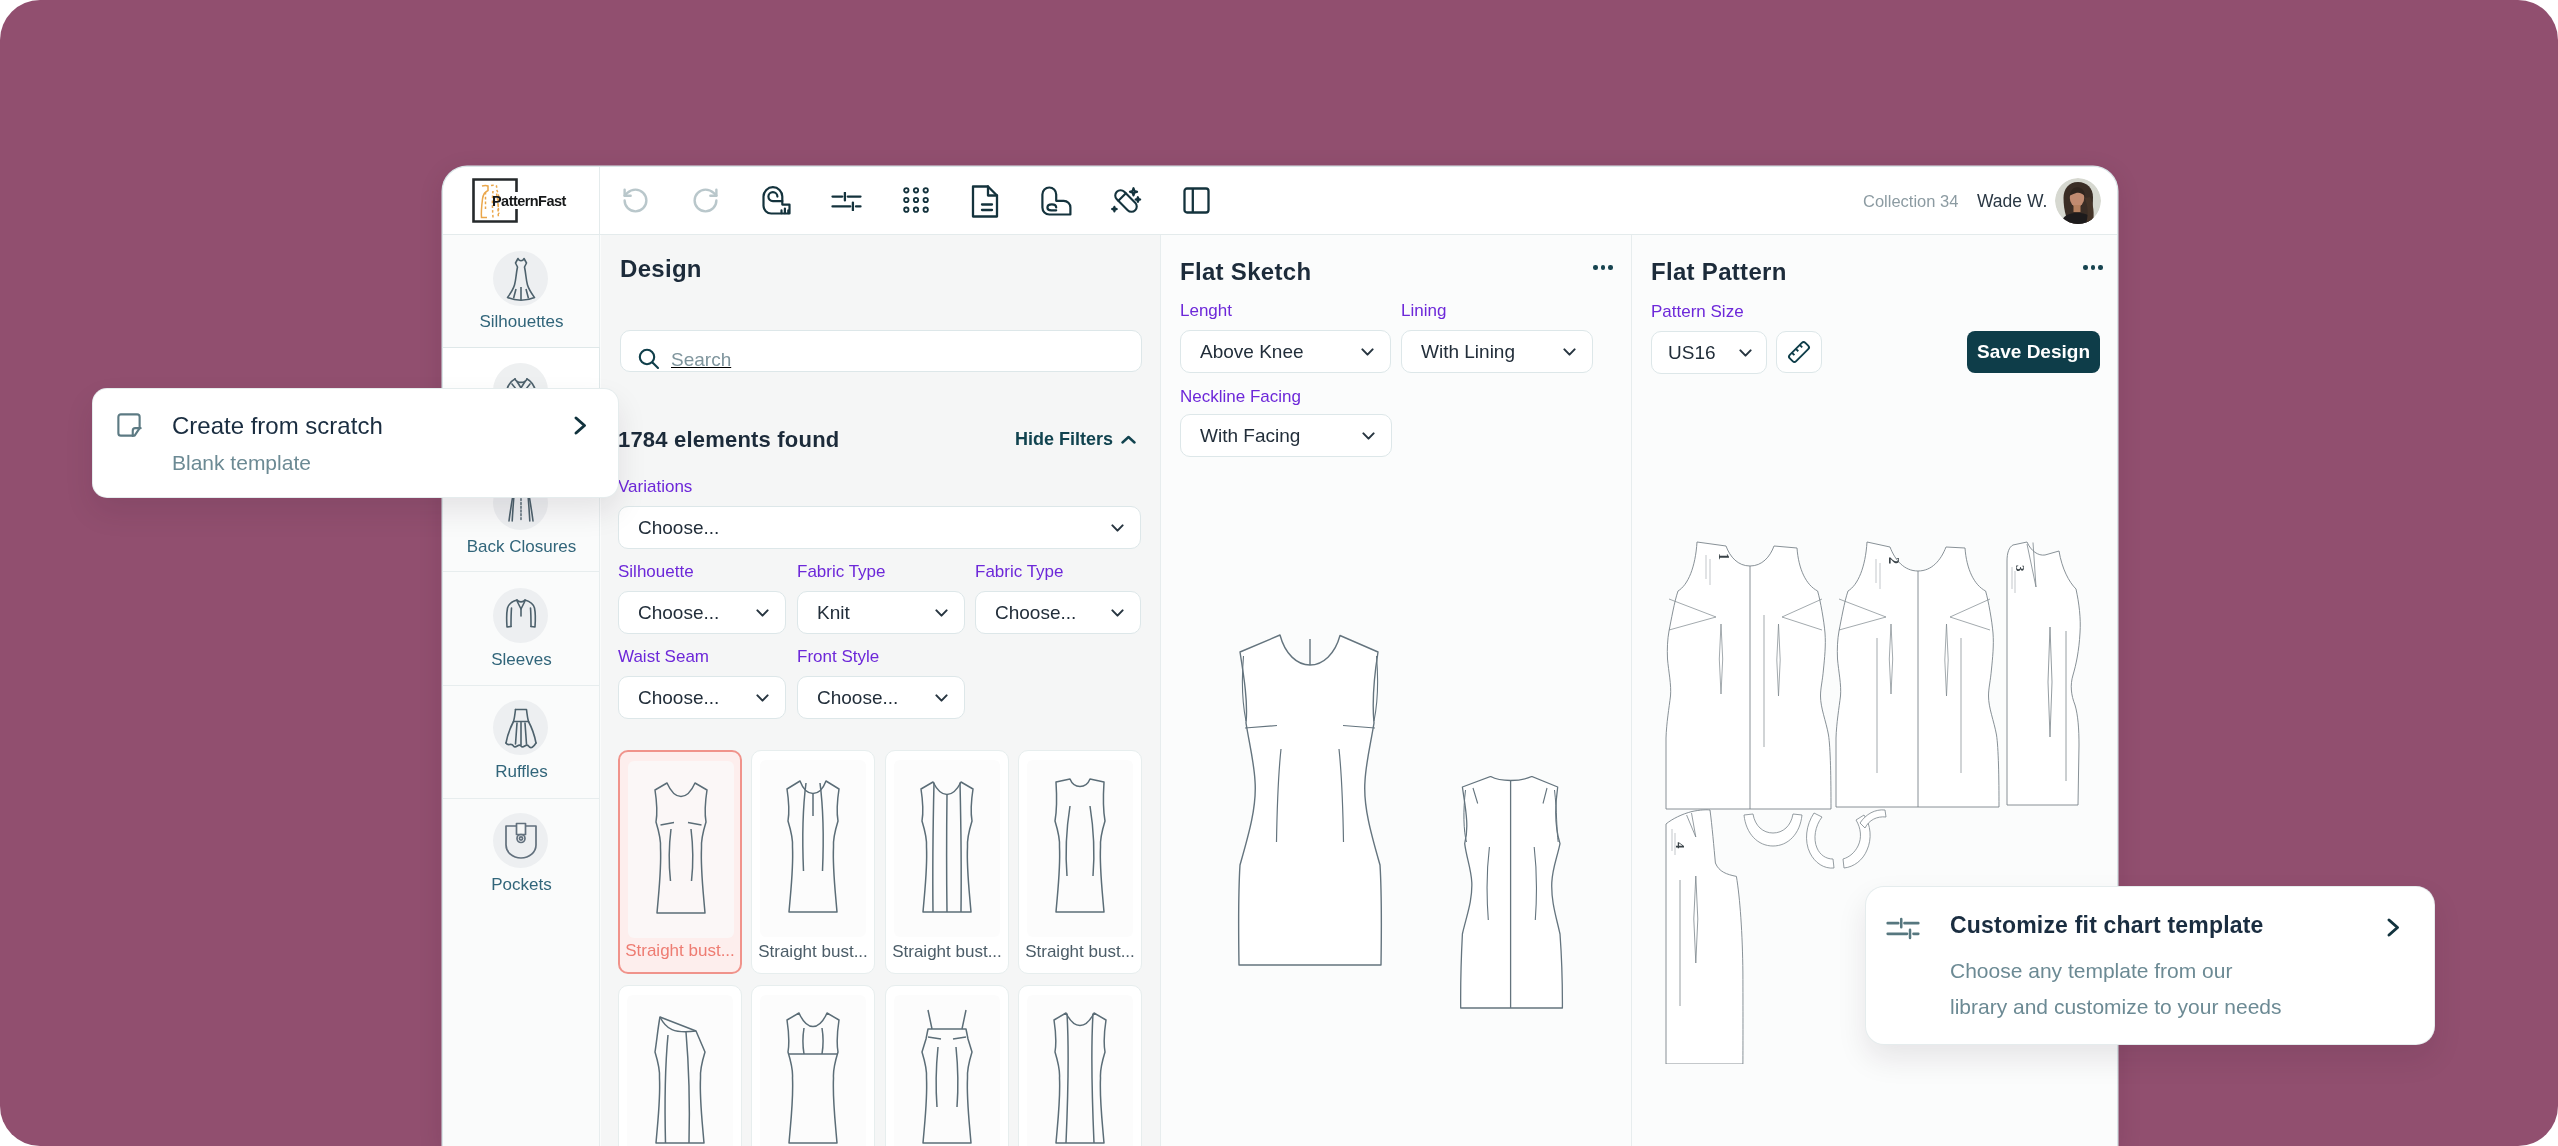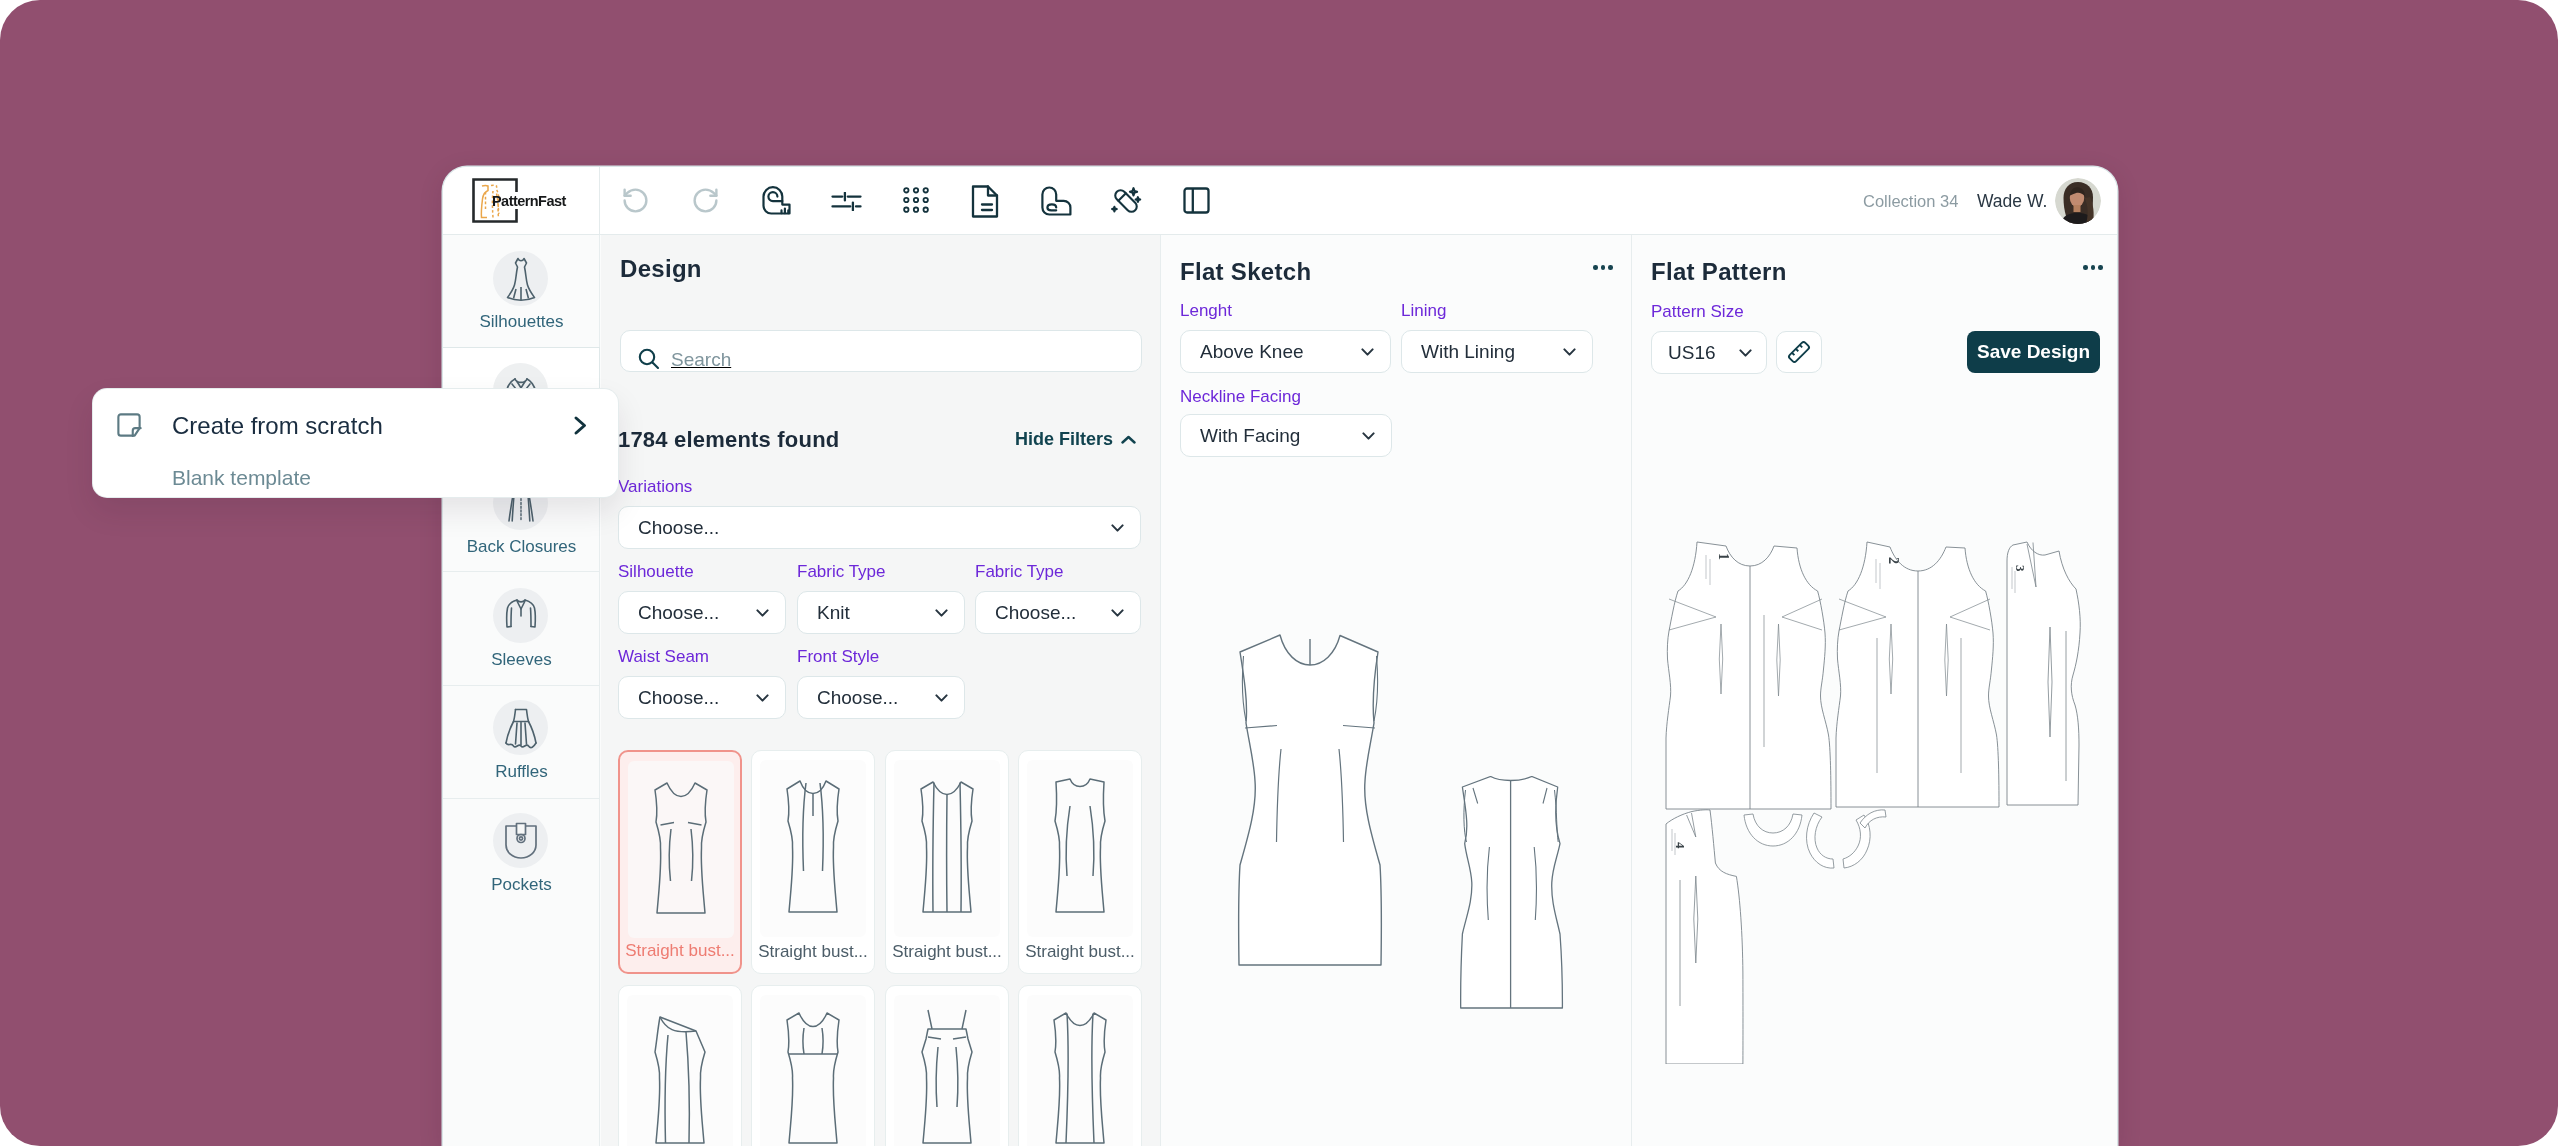--- a/index.html
+++ b/index.html
@@ -49,21 +49,21 @@
   .card .thumb { position:absolute; left:8px; top:9px; width:106px; height:177px; background:#fcfcfc; border-radius:6px;
                  display:flex; align-items:center; justify-content:center; }
   .card .clabel { position:absolute; left:0; bottom:11px; width:100%; text-align:center; font-size:17px; color:#4c5d68; }
   .card.selected { background:#fdeeed; border:2px solid #f0938b; }
   .card.selected .thumb { background:#fbf7f7; }
   .card.selected .clabel { color:#ee7c72; }
 
   .ovcard { position:absolute; background:#fff; box-shadow:0 0 0 1px #e5eced, 0 14px 30px rgba(40,20,40,.10); z-index:10; }
   #createCard { left:93px; top:389px; width:525px; height:108px; border-radius:14px; }
   #createCard .t1 { position:absolute; left:79px; top:23px; font-size:24px; color:#1a2d40; }
-  #createCard .t2 { position:absolute; left:79px; top:62px; font-size:21px; color:#6c8a94;margin-top:15px; }
+  #createCard .t2 { position:absolute; left:79px; top:62px; font-size:21px; color:#6c8a94; }
   #customCard { left:1866px; top:887px; width:568px; height:157px; border-radius:18px; }
   #customCard .t1 { position:absolute; left:84px; top:25px; font-size:23px; font-weight:700; color:#1a2d40; letter-spacing:.2px; }
   #customCard .t2 { position:absolute; left:84px; top:66px; font-size:21px; color:#6c8a94; line-height:36px; }
 
   #saveBtn { position:absolute; left:335px; top:96px; width:133px; height:42px; background:#0e3d49; border-radius:8px;
              color:#fff; font-size:19px; font-weight:700; display:flex; align-items:center; justify-content:center; }
   #rulerBtn { position:absolute; left:144px; top:96px; width:46px; height:42px; background:#fff;
               border:1.5px solid #dde7e9; border-radius:10px; display:flex; align-items:center; justify-content:center; }
 </style>
 </head>
@@ -469,13 +469,23 @@
       <path d="M16.5 20.5 H5.5 a2 2 0 0 1 -2 -2 V5.5 a2 2 0 0 1 2 -2 h13 a2 2 0 0 1 2 2 v9 Z"></path>
       <path d="M15 20.8 v-4.3 a2 2 0 0 1 2 -2 h4.3"></path>
     </svg>
     <div class="t1">Create from scratch</div>
     <div class="t2">Blank template</div>
     <svg style="position:absolute;left:479px;top:26px" width="17" height="21" viewBox="0 0 17 21">
         <path d="M4 3l8.5 7.5L4 18" fill="none" stroke="#12333e" stroke-width="3" stroke-linecap="round" stroke-linejoin="round"></path>
       </svg>
   </div>
 
+  <div class="ovcard" id="customCard">
+    <svg style="position:absolute;left:20px;top:29px" width="34" height="25" viewBox="0 0 31 19" fill="none" stroke="#56777f" stroke-width="2.3" stroke-linecap="round">
+      <path d="M1.5 4.6 H11.2 M16.8 4.6 H29.5 M13.9 0.8 V8.4 M1.5 14.4 H19.2 M25 14.4 H29.5 M21.9 10.6 V18.2"></path>
+    </svg>
+    <div class="t1">Customize fit chart template</div>
+    <div class="t2">Choose any template from our<br>library and customize to your needs</div>
+    <svg style="position:absolute;left:519px;top:30px" width="17" height="21" viewBox="0 0 17 21">
+        <path d="M4 3l8.5 7.5L4 18" fill="none" stroke="#12333e" stroke-width="3" stroke-linecap="round" stroke-linejoin="round"></path>
+      </svg>
+  </div>
 </div>
 
 </body></html>

